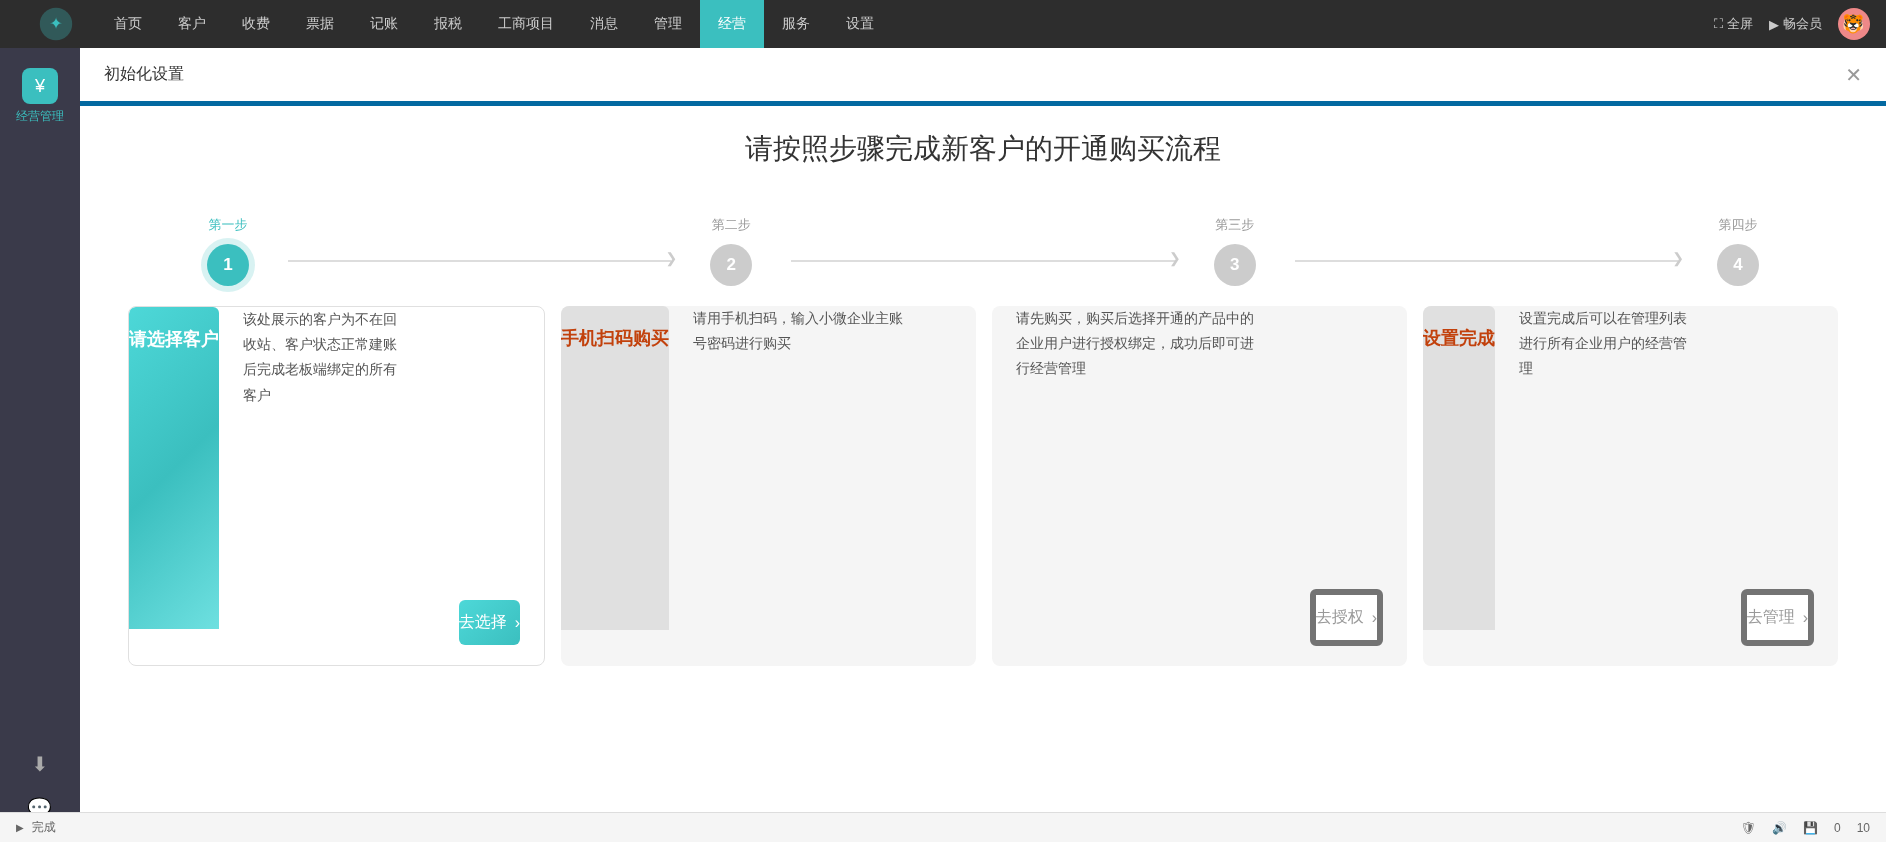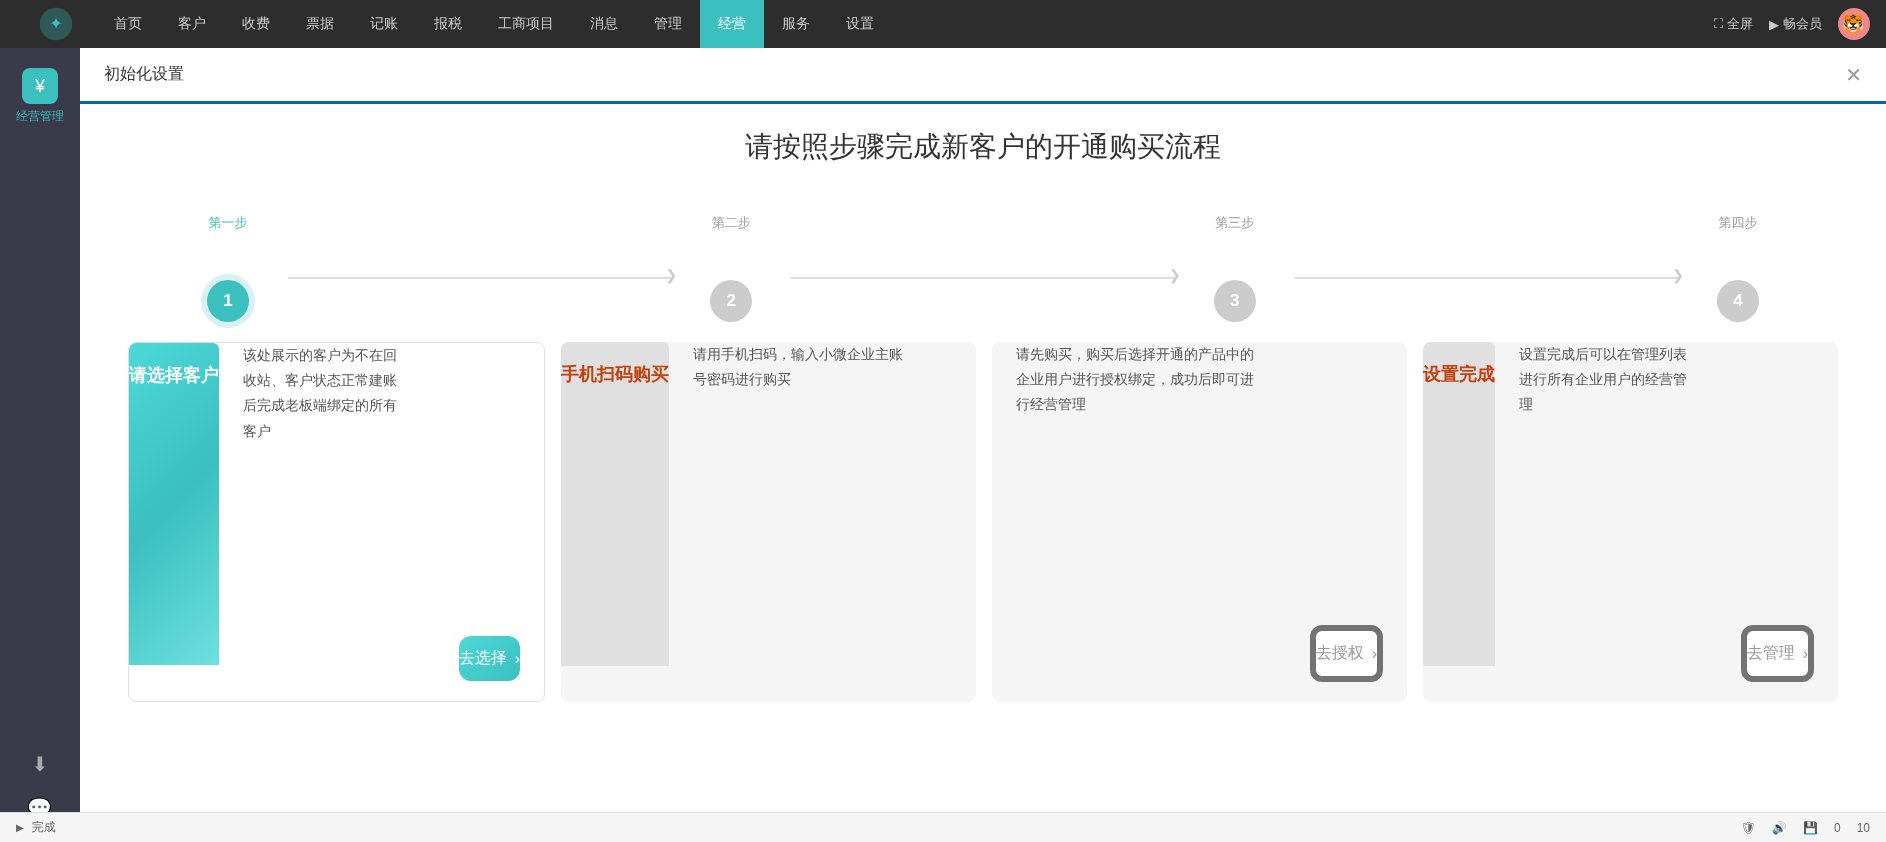--- a/index.html
+++ b/index.html
@@ -130,21 +130,21 @@
       position: relative;
       overflow: hidden;
     }
 
     
     .content-header {
       display: flex;
       align-items: center;
       justify-content: space-between;
       padding: 16px 24px;
-      border-bottom: 3px solid #0369a1;
+      border-bottom: 5px solid #0369a1;
     }
     .content-title {
       font-size: 16px;
       color: #333;
     }
     .close-btn {
       font-size: 20px;
       color: #999;
       cursor: pointer;
       line-height: 1;
@@ -214,21 +214,21 @@
     }
 
     .card-footer {
       padding: 0 24px;
       margin-top: auto;
     }
 
     .card-btn {
       width: 100%;
       padding: 12px 0;
-      border-radius: 12px;
+      border-radius: 6px;
       border: none;
       font-size: 16px;
       cursor: pointer;
       display: flex;
       align-items: center;
       justify-content: center;
       gap: 8px;
     }
 
     .card-btn.active-btn {
@@ -267,21 +267,20 @@
       justify-content: center;
       margin-bottom: 20px;
       padding: 0 40px;
     }
 
     .sv-item {
       display: flex;
       flex-direction: column;
       align-items: center;
       width: 120px;
-      gap: 38px;
     }
 
     .sv-label {
       font-size: 13px;
       color: #999;
       margin-bottom: 10px;
     }
     .sv-label.active { color: #3bbfbf; }
 
     .sv-circle {

